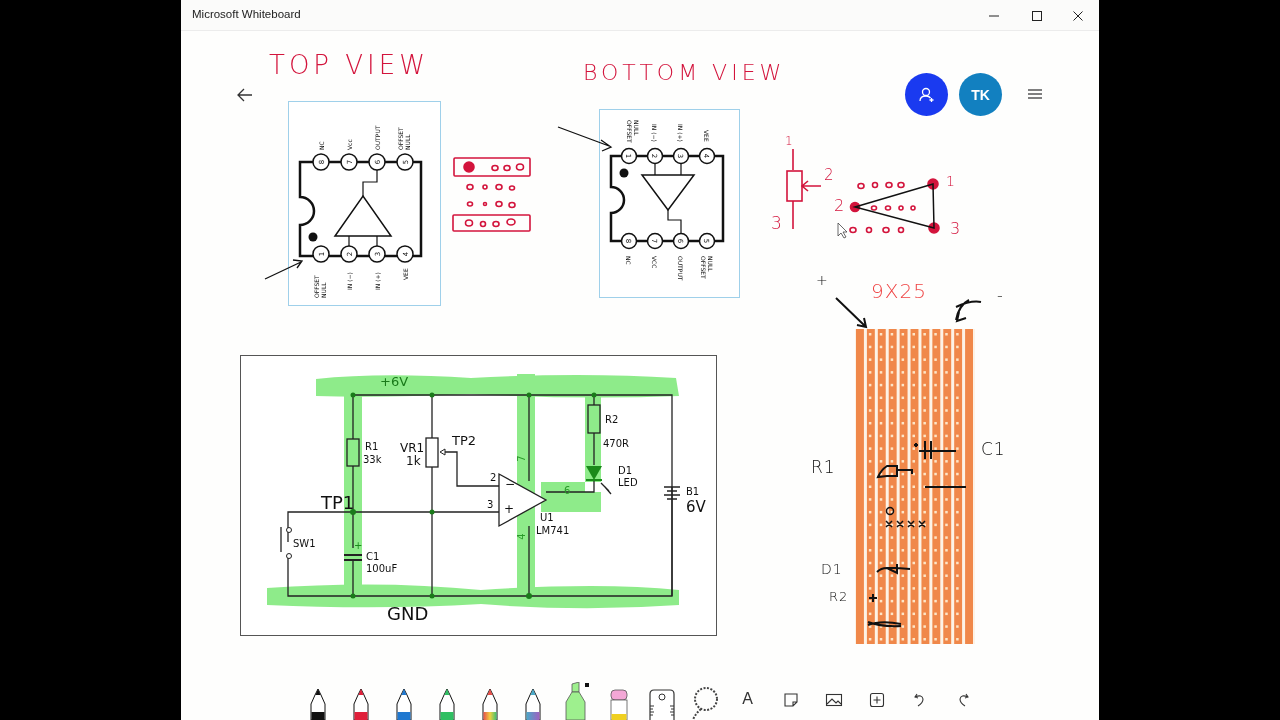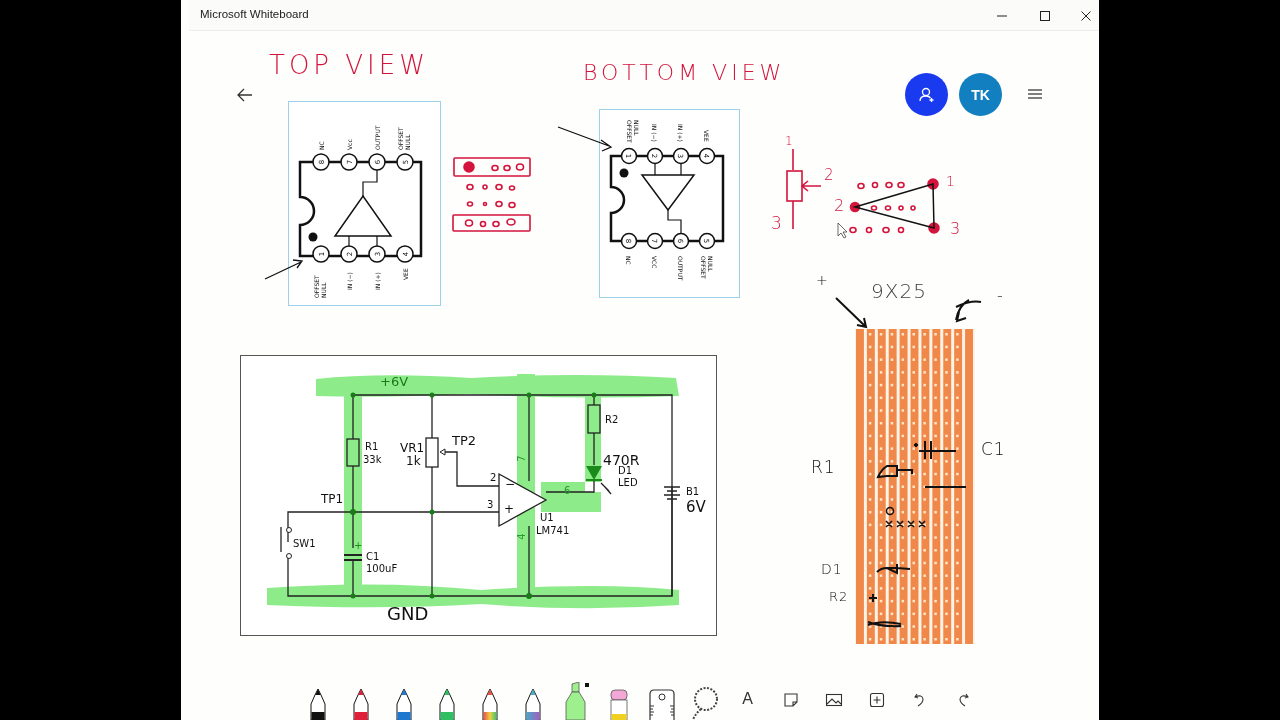--- a/index.html
+++ b/index.html
@@ -3,21 +3,21 @@
 <meta charset="utf-8">
 <style>
   * { box-sizing: border-box; margin: 0; padding: 0; }
   html, body { width: 1280px; height: 720px; background: #000; overflow: hidden; }
   body { position: relative; font-family: "DejaVu Sans", sans-serif; }
   .window {
     position: absolute; left: 181px; top: 0; width: 918px; height: 720px;
     background: #fefefd; overflow: hidden;
   }
   .titlebar {
-    position: absolute; left: 8px; top: 0; width: 952px; height: 31px;
+    position: absolute; left: 0; top: 0; width: 952px; height: 31px;
     background: #fbfbfa; border-bottom: 1px solid #ececec;
   }
   .titlebar .title {
     position: absolute; left: 11px; top: 8px; font-size: 11.5px; color: #222;
     font-family: "Liberation Sans", sans-serif;
   }
   .winbtn {
     position: absolute; top: 0; width: 46px; height: 31px;
     display: flex; align-items: center; justify-content: center; cursor: pointer;
   }
@@ -516,28 +516,28 @@
         <rect x="784.0909090909091" y="329" width="7.909090909090908" height="315" fill="#f0884a"></rect>
         <path d="M655 298 L684 326 M676 325 L685 327 L683 318 M775 307 Q790 300 800 302 M788 300 Q778 305 775 320 M778 312 L776 321 L785 318 M738 451 L775 451 M744 441 L744 459 M750 441 L750 459 M733 445 L737 445 M735 443 L735 447 M744 487 L785 487 M697 477 Q700 470 706 466 L716 466 L716 476 L706 476 Z M716 470 L731 470 L731 474 M696 572 Q700 568 706 568 L716 568 M706 568 L716 568 L716 564 L716 573 L706 568 M716 568 L729 569 M687 622 Q700 627 720 626 M687 625 Q700 620 720 624 M688 598 L696 598 M692 594 L692 602" fill="none" stroke="#111" stroke-width="2"></path>
         <circle cx="709" cy="511" r="3.5" fill="none" stroke="#111" stroke-width="1.5"></circle>
         <path d="M705 521 L711 527 M711 521 L705 527 M716 521 L722 527 M722 521 L716 527 M727 521 L733 527 M733 521 L727 527 M738 521 L744 527 M744 521 L738 527" stroke="#111" stroke-width="1.5"></path>
       </g>
   </svg>
 
   <div>
     <span class="label-pcb" style="left:199px;top:374px;font-size:13px;color:#1a7a1a">+6V</span>
     <span class="label-pcb" style="left:206px;top:603px;font-size:18px">GND</span>
-    <span class="label-pcb" style="left:140px;top:492px;font-size:12px">TP1</span>
+    <span class="label-pcb" style="left:140px;top:492px;font-size:18px">TP1</span>
     <span class="label-pcb" style="left:271px;top:433px;font-size:13px">TP2</span>
     <span class="label-pcb" style="left:184px;top:441px;font-size:10px">R1</span>
     <span class="label-pcb" style="left:182px;top:454px;font-size:10px">33k</span>
     <span class="label-pcb" style="left:219px;top:441px;font-size:12px">VR1</span>
     <span class="label-pcb" style="left:225px;top:454px;font-size:12px">1k</span>
     <span class="label-pcb" style="left:424px;top:414px;font-size:10px">R2</span>
-    <span class="label-pcb" style="left:422px;top:452px;font-size:14px">470R</span>
+    <span class="label-pcb" style="left:422px;top:438px;font-size:10px">470R</span>
     <span class="label-pcb" style="left:437px;top:465px;font-size:10px">D1</span>
     <span class="label-pcb" style="left:437px;top:477px;font-size:10px">LED</span>
     <span class="label-pcb" style="left:505px;top:486px;font-size:10px">B1</span>
     <span class="label-pcb" style="left:505px;top:498px;font-size:15px">6V</span>
     <span class="label-pcb" style="left:359px;top:512px;font-size:10px">U1</span>
     <span class="label-pcb" style="left:355px;top:525px;font-size:10px">LM741</span>
     <span class="label-pcb" style="left:112px;top:538px;font-size:10px">SW1</span>
     <span class="label-pcb" style="left:185px;top:551px;font-size:10px">C1</span>
     <span class="label-pcb" style="left:185px;top:563px;font-size:10px">100uF</span>
     <span class="label-pcb" style="left:309px;top:472px;font-size:10px">2</span>
@@ -552,21 +552,21 @@
 
   <span class="ink-text" style="left:88px;top:50px;font-size:26px">TOP VIEW</span>
   <span class="ink-text" style="left:402px;top:60px;font-size:22px">BOTTOM VIEW</span>
   <span class="ink-text" style="left:604px;top:134px;font-size:12px">1</span>
   <span class="ink-text" style="left:643px;top:166px;font-size:15px">2</span>
   <span class="ink-text" style="left:590px;top:213px;font-size:17px">3</span>
   <span class="ink-text" style="left:765px;top:173px;font-size:14px">1</span>
   <span class="ink-text" style="left:653px;top:196px;font-size:16px">2</span>
   <span class="ink-text" style="left:769px;top:219px;font-size:16px">3</span>
 
-  <span class="ink-text" style="left:690px;top:279px;font-size:20px;color:#404040;letter-spacing:1px">9X25</span>
+  <span class="ink-text" style="left:690px;top:279px;font-size:20px;color:#ef4444;letter-spacing:1px">9X25</span>
   <span class="ink-text" style="left:635px;top:272px;font-size:14px;color:#111">+</span>
   <span class="ink-text" style="left:816px;top:286px;font-size:16px;color:#111">-</span>
   <span class="ink-text" style="left:800px;top:439px;font-size:17px;color:#111;letter-spacing:1px">C1</span>
   <span class="ink-text" style="left:630px;top:457px;font-size:17px;color:#111;letter-spacing:1px">R1</span>
   <span class="ink-text" style="left:640px;top:561px;font-size:14px;color:#111;letter-spacing:1px">D1</span>
   <span class="ink-text" style="left:648px;top:589px;font-size:13px;color:#111;letter-spacing:1px">R2</span>
 
   <div class="back-btn">
     <svg width="18" height="14" viewBox="0 0 18 14">
         <path d="M16 7 L2 7 M8 1 L2 7 L8 13" fill="none" stroke="#333" stroke-width="1.3"></path>

